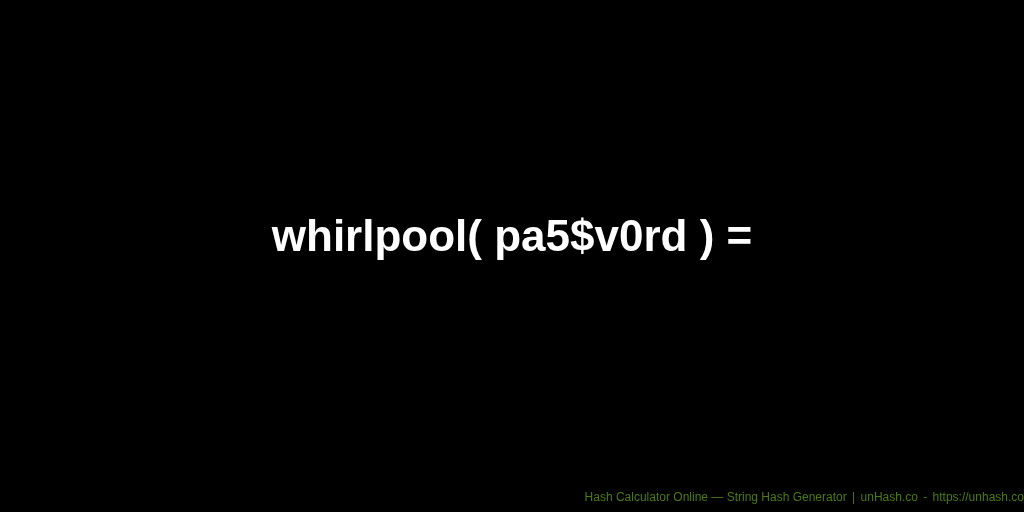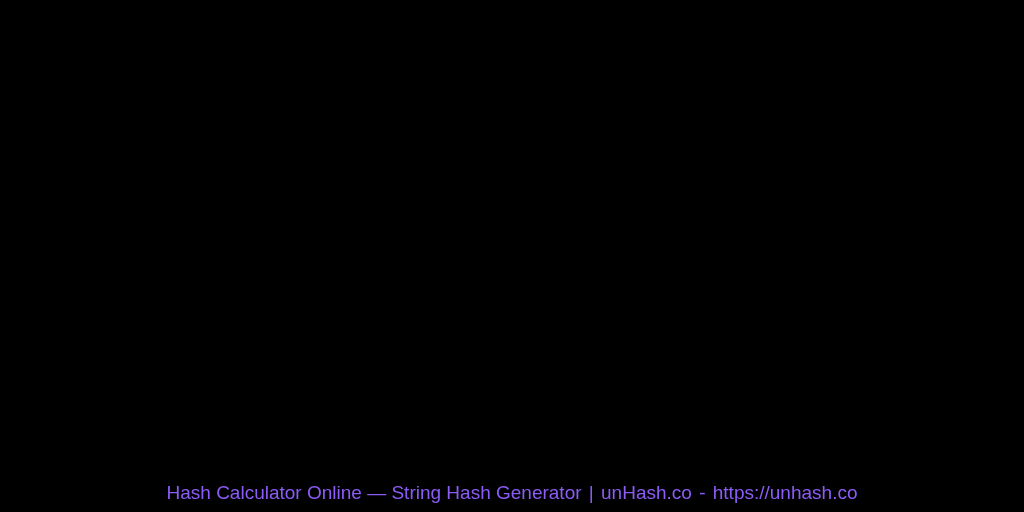--- a/index.html
+++ b/index.html
@@ -33,32 +33,33 @@
       font-size: 12.5px;
       font-family: Arial, Helvetica, sans-serif;
       letter-spacing: 0.2px;
       white-space: nowrap;
     }
     .footer {
       position: absolute;
       bottom: 8px;
       left: 0;
       width: 100%;
-      text-align: center;
-      font-size: 19px;
-      color: #8b5cf6;
+      text-align: right;
+      font-size: 12px;
+      color: #4d7c0f;
     }
     .footer .sep {
       margin: 0 2px;
     }
   </style>
 </head>
 <body>
 
 <div class="content">
+  <h1 class="heading">whirlpool( pa5$v0rd ) =</h1>
 </div>
 
 <div class="footer">
   <span>Hash Calculator Online — String Hash Generator</span>
   <span class="sep">|</span>
   <span>unHash.co</span>
   <span class="sep">-</span>
   <span>https://unhash.co</span>
 </div>
 

